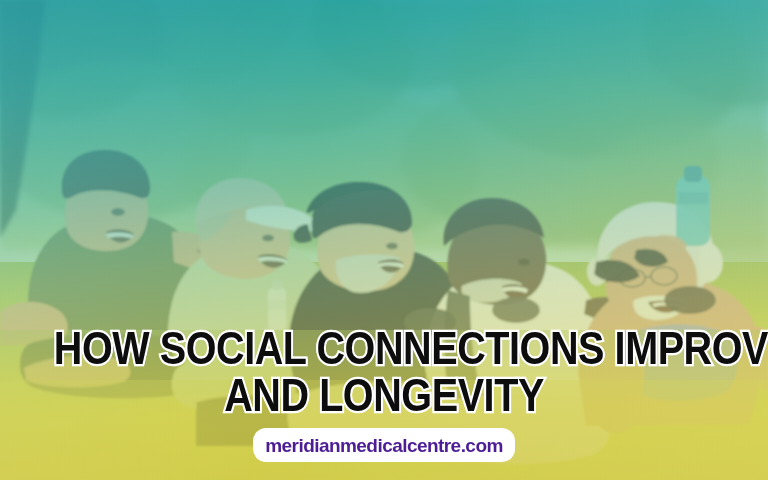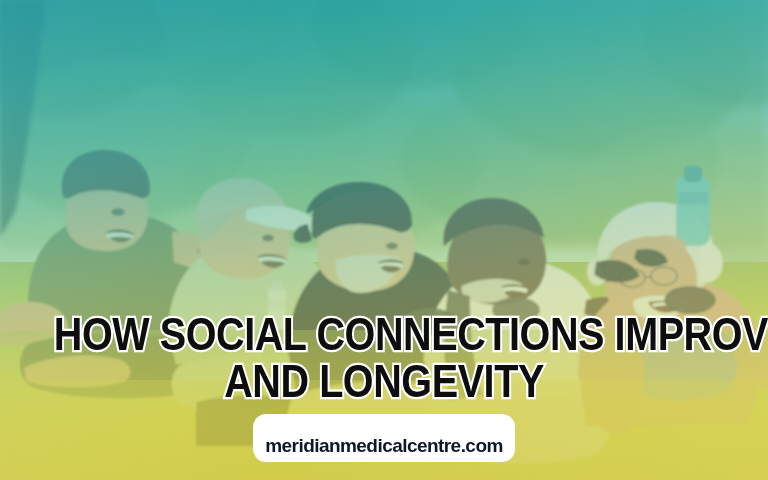--- a/index.html
+++ b/index.html
@@ -104,27 +104,27 @@
        0 2px 0 #fff, 0 -2px 0 #fff;
   }
 
   #url-wrap {
     margin-top: 9px;
     text-align: center;
   }
   #url-pill {
     display: inline-block;
     background: #ffffff;
-    color: #0f172a;
+    color: #4c1d95;
     font-family: "Liberation Sans", sans-serif;
     font-weight: 700;
     font-size: 19px;
     line-height: 19px;
     letter-spacing: -0.55px;
-    padding: 22px 12px 7px 12px;
+    padding: 8px 12px 7px 12px;
     border-radius: 13px;
     pointer-events: auto;
   }
 </style>
 </head>
 <body>
 
 <div id="banner">
 
   <div id="photo-layer">

